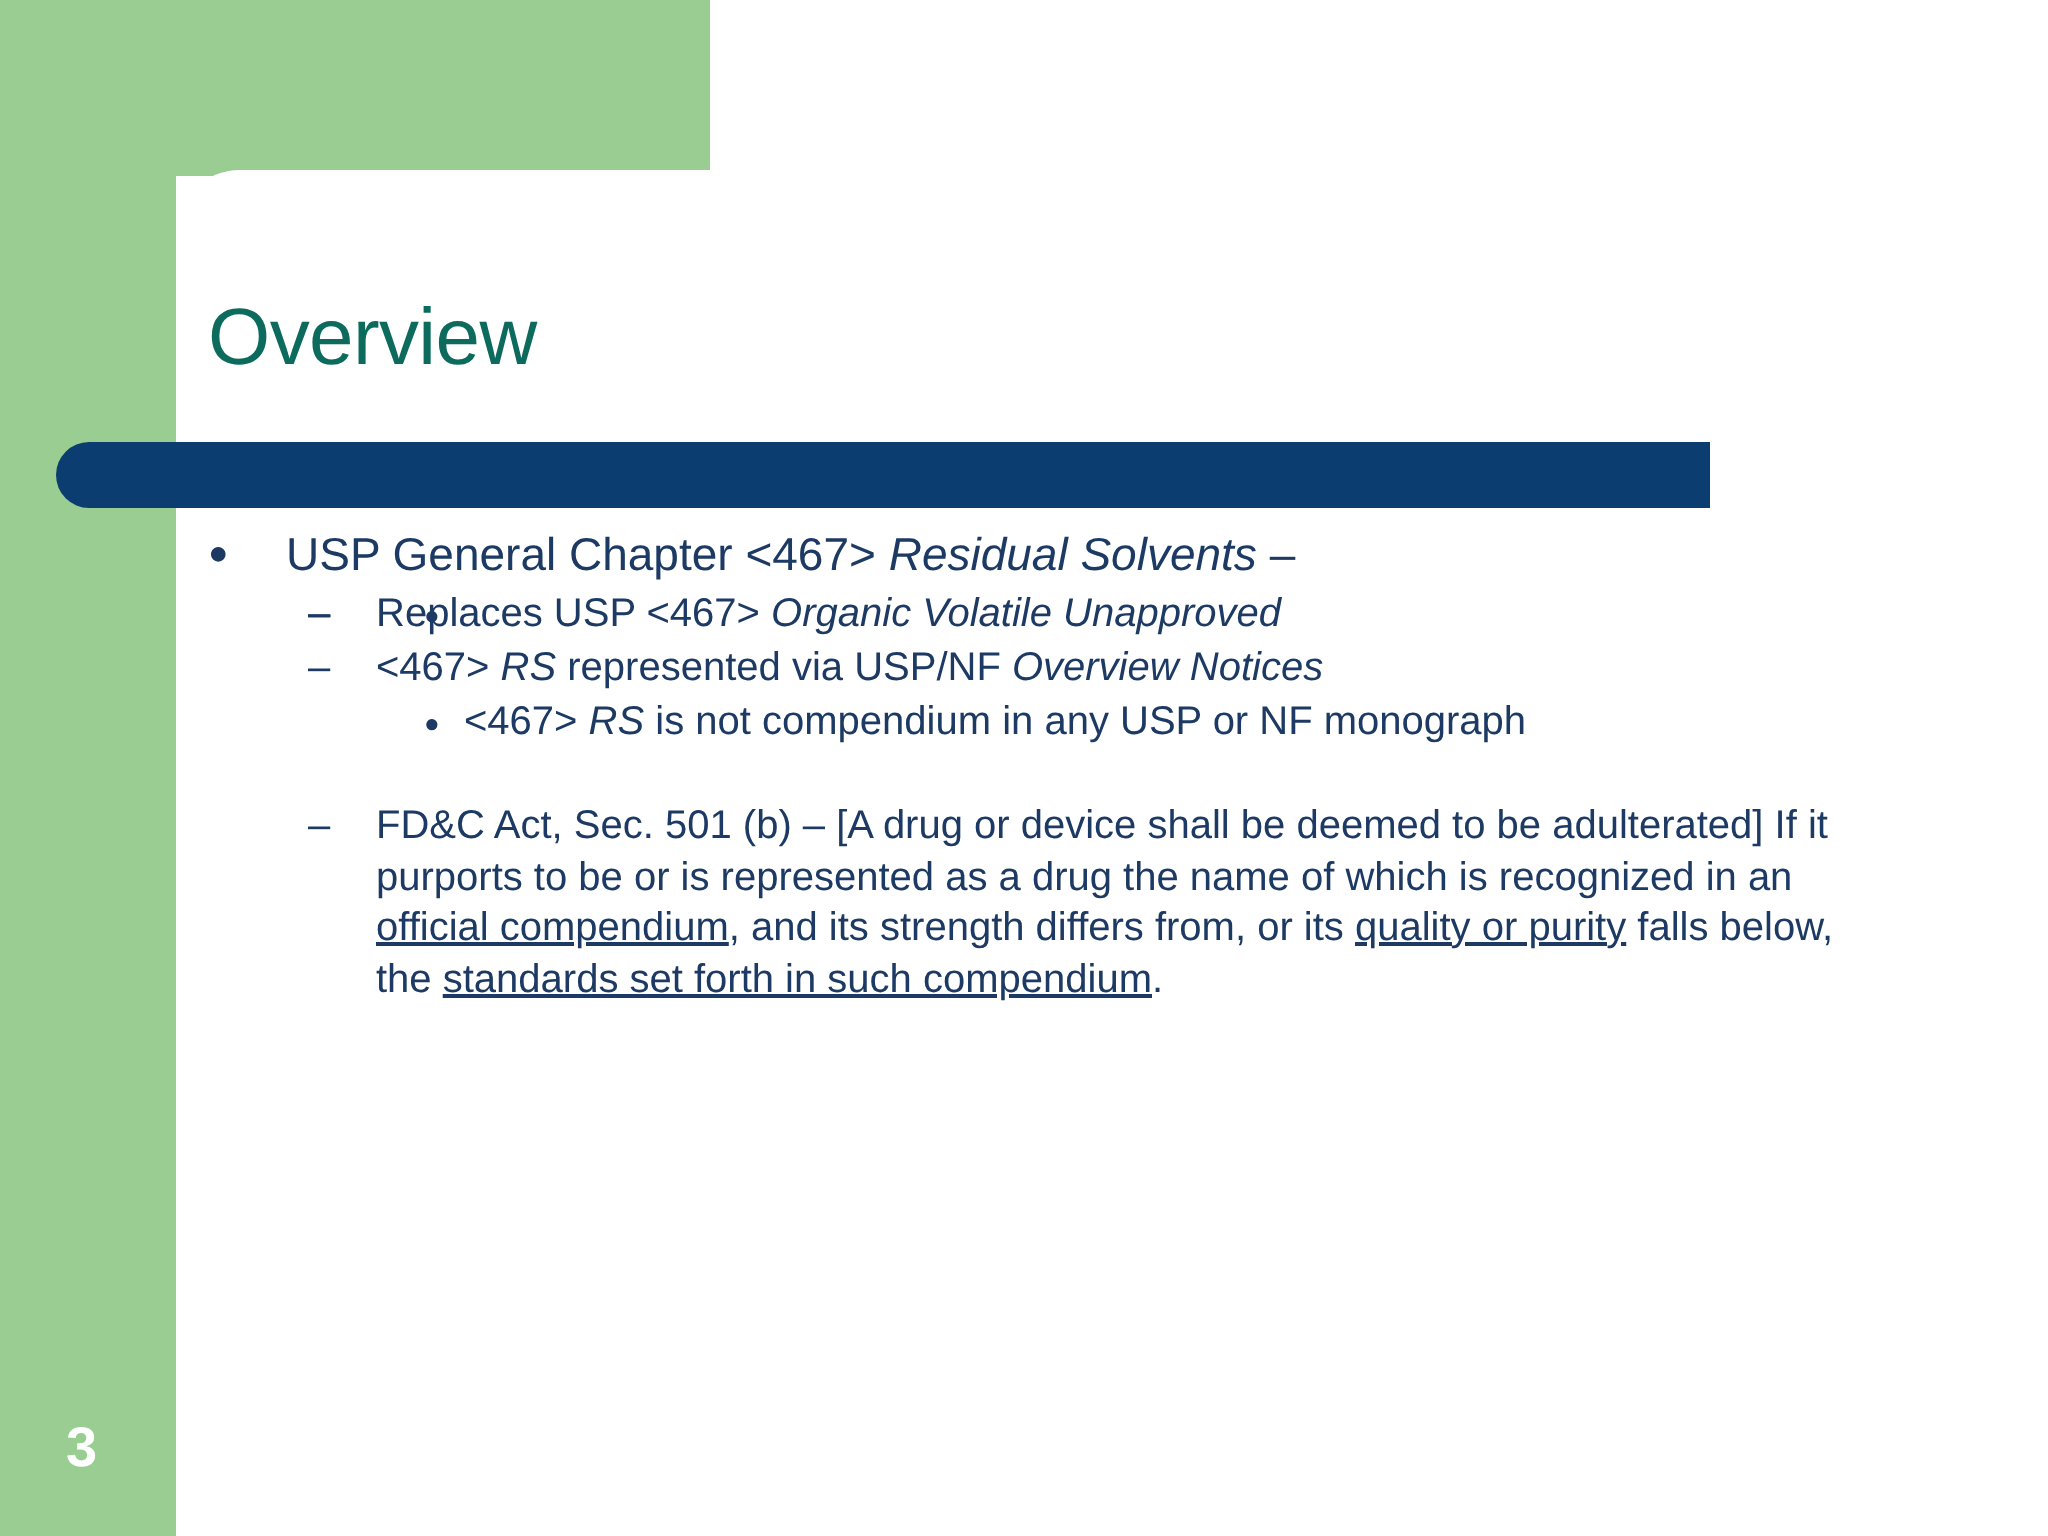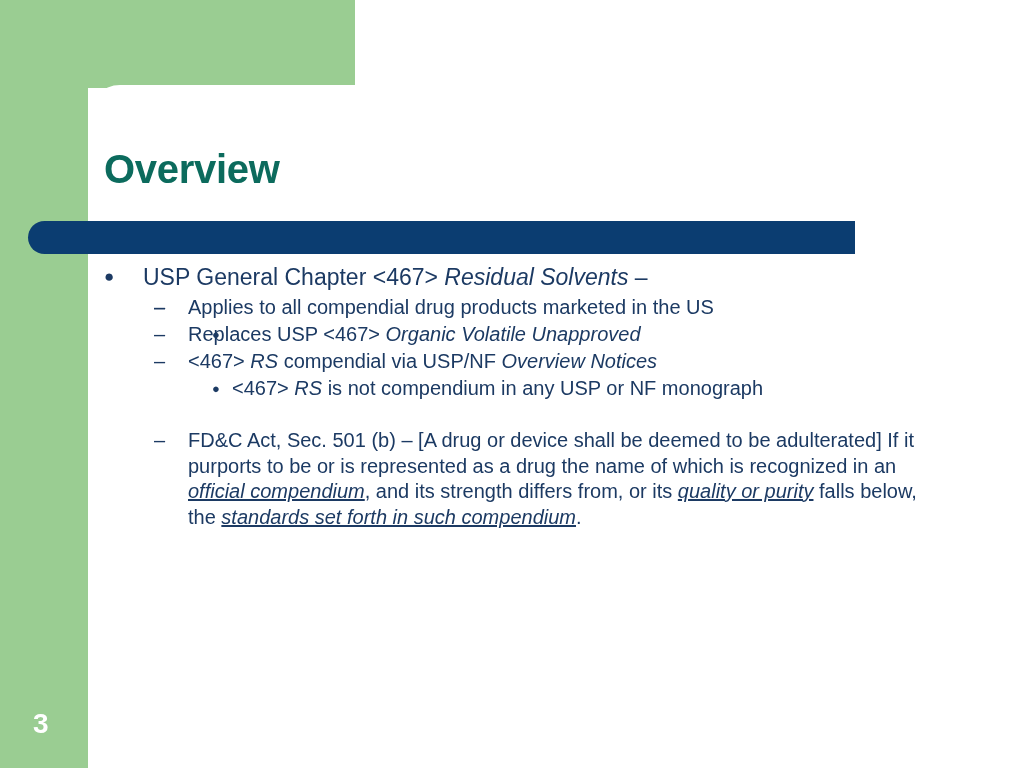--- a/index.html
+++ b/index.html
@@ -59,21 +59,21 @@
     border-top-left-radius: 17px;
     border-bottom-left-radius: 17px;
   }
 
   
   .slide-title {
     position: absolute;
     left: 104px;
     top: 147px;
     font-size: 40px;
-    font-weight: bold;
+    font-weight: normal;
     color: #0C6B5D;
     letter-spacing: -0.3px;
     white-space: nowrap;
   }
 
   
   .page-number {
     position: absolute;
     left: 33px;
     top: 708px;
@@ -157,21 +157,20 @@
   }
 
   .spacer {
     height: 26px;
   }
 
   em.it {
   }
   u.ul {
     text-decoration: underline;
-    font-style: italic;
   }
 </style>
 </head>
 <body>
 
 <div class="slide">
 
   <div class="green-block"></div>
   <div class="green-strip"></div>
   <div class="white-panel"></div>
@@ -185,33 +184,33 @@
 
     <div class="line lvl1">
       <span class="bullet">●</span><span>USP General Chapter &lt;467&gt; </span><em class="it">Residual Solvents</em><span> –</span>
     </div>
 
     <div class="line lvl2">
       <span class="bullet">–</span>
     </div>
 
     <div class="line lvl2">
-      <span class="bullet">–</span><span>Applies to all compendial drug products marketed in the US</span>
+      <span class="bullet">–</span>
     </div>
 
     <div class="line lvl3">
       <span class="bullet">●</span>
     </div>
 
     <div class="line lvl2">
       <span class="bullet">–</span><span>Replaces USP &lt;467&gt; </span><em class="it">Organic Volatile Unapproved</em>
     </div>
 
     <div class="line lvl2">
-      <span class="bullet">–</span><span>&lt;467&gt; </span><em class="it">RS</em><span> compendial via USP/NF </span><em class="it">Overview Notices</em>
+      <span class="bullet">–</span><span>&lt;467&gt; </span><em class="it">RS</em><span> represented via USP/NF </span><em class="it">Overview Notices</em>
     </div>
 
     <div class="line lvl3">
       <span class="bullet">●</span><span>&lt;467&gt; </span><em class="it">RS</em><span> is not compendium in any USP or NF monograph</span>
     </div>
 
     <div class="spacer"></div>
 
     <div class="line para">
       <span class="bullet">–</span><span>FD&amp;C Act, Sec. 501 (b) – [A drug or device shall be deemed to be adulterated] If it purports to be or is represented as a drug the name of which is recognized in an </span><u class="ul">official compendium</u><span>, and its strength differs from, or its </span><u class="ul">quality or purity</u><span> falls below, the </span><u class="ul">standards set forth in such compendium</u><span>.</span>

